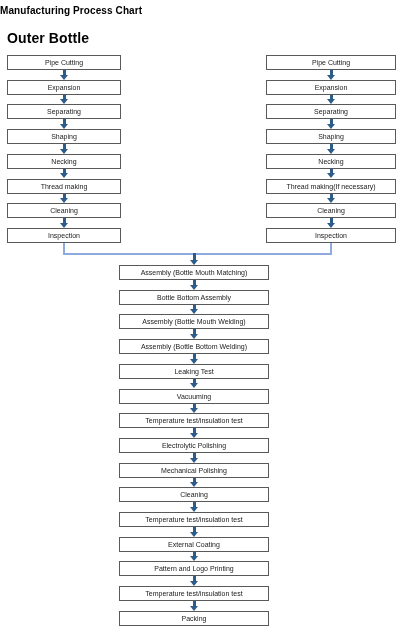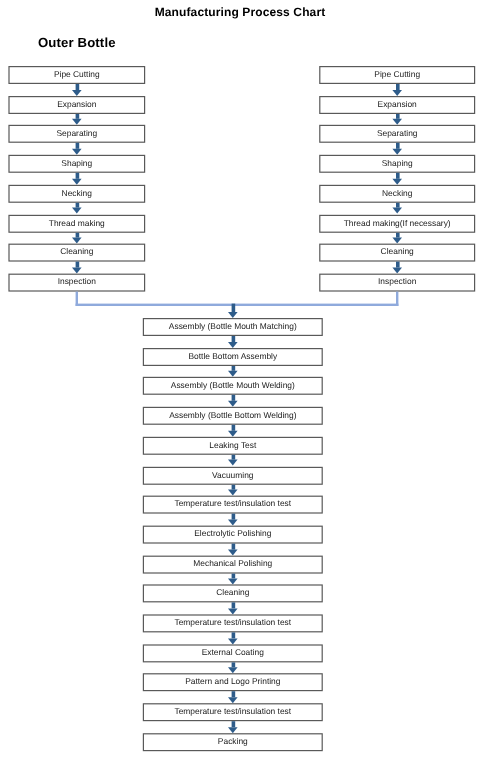--- a/index.html
+++ b/index.html
@@ -22,33 +22,32 @@
     top: 0;
     width: 400px;
     height: 633px;
   }
 
   .title {
     position: absolute;
     left: 0;
     top: 5px;
     width: 400px;
-    text-align: center;
     font-size: 10px;
     font-weight: bold;
     letter-spacing: 0.1px;
     color: #000000;
   }
 
   .col-header {
     position: absolute;
     top: 30px;
-    font-size: 11px;
+    font-size: 14px;
     font-weight: bold;
-    text-align: center;
+    text-align: left;
     color: #000000;
     letter-spacing: 0.1px;
   }
   .col-header.left  { left: 7px;   width: 114px; }
   .col-header.right { left: 266px; width: 130px; }
 
   
   .box {
     position: absolute;
     box-sizing: border-box;

